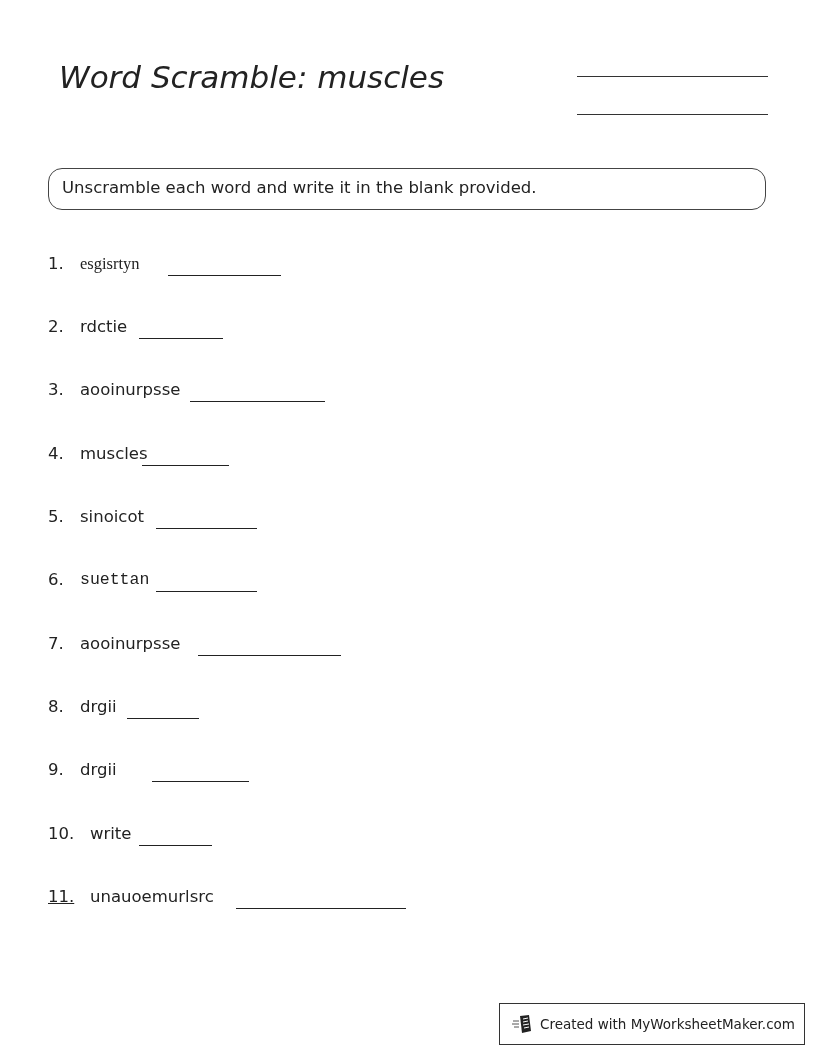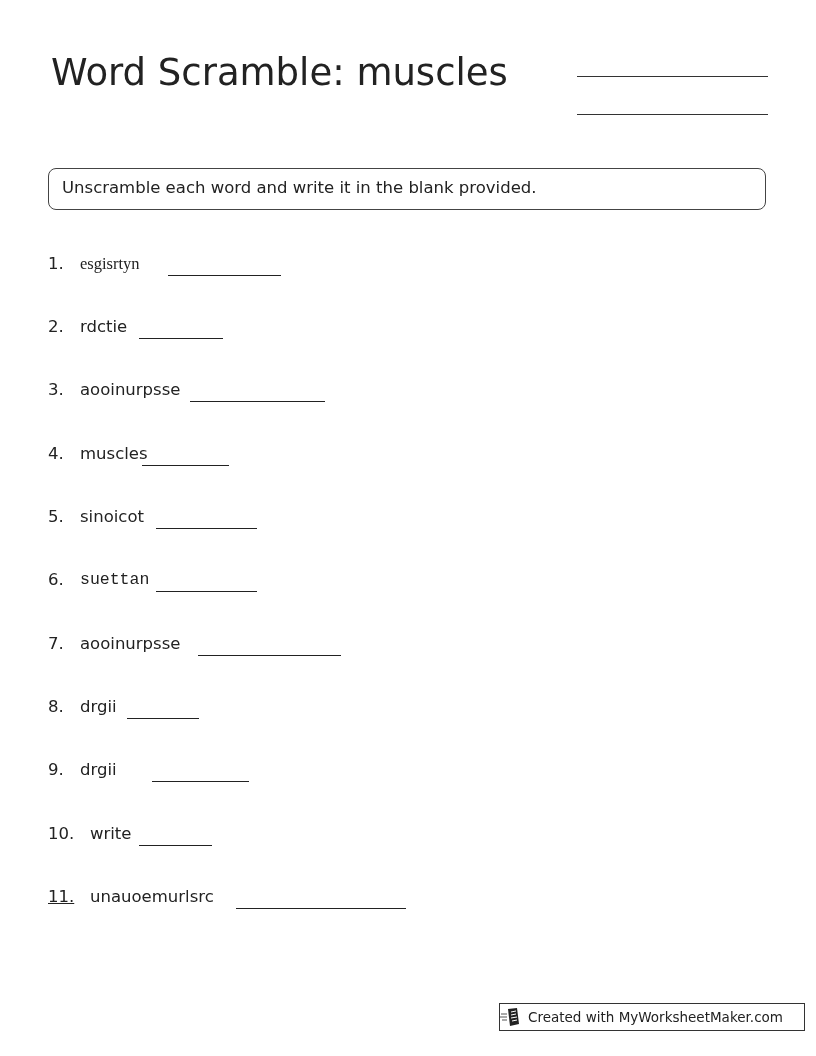--- a/index.html
+++ b/index.html
@@ -1,25 +1,25 @@
 <!DOCTYPE html>
 <html><head>
 <meta charset="utf-8">
 <style>
   html, body { margin: 0; padding: 0; background: #ffffff; }
   body { width: 816px; height: 1056px; position: relative; overflow: hidden; color: #222; }
-  .title { position: absolute; left: 48px; top: 48px; font-family: "DejaVu Sans", sans-serif; font-size: 37px; color: #222; letter-spacing: 0px; margin: 3px; font-weight: normal; }
+  .title { position: absolute; left: 48px; top: 48px; font-family: "DejaVu Sans", sans-serif; font-size: 31px; color: #222; letter-spacing: 0px; margin: 11px; font-weight: normal; font-style: italic; }
   .field { position: absolute; font-family: "Liberation Serif", serif; font-size: 17px; color: #222; }
   .field-line { position: absolute; left: 577px; width: 191px; border-bottom: 1.5px solid #333; height: 0; }
-  .instructions { position: absolute; left: 48px; top: 168px; width: 718px; height: 42px; border: 1px solid #444; border-radius: 8px; box-sizing: border-box; font-family: "DejaVu Sans", sans-serif; font-size: 16.5px; color: #222; padding: 9px 13px; }
+  .instructions { position: absolute; left: 48px; top: 168px; width: 718px; height: 42px; border: 1px solid #444; border-radius: 14px; box-sizing: border-box; font-family: "DejaVu Sans", sans-serif; font-size: 16.5px; color: #222; padding: 9px 13px; }
   .item { position: absolute; left: 48px; font-family: "DejaVu Sans", sans-serif; font-size: 16.5px; color: #222; white-space: nowrap; }
   .item .num { display: inline-block; }
   .item .word { display: inline-block; }
   .item .blank { position: absolute; top: 21px; border-bottom: 1.5px solid #222; height: 0; }
-  .footer { position: absolute; left: 499px; top: 1003px; width: 306px; height: 28px; border: 1px solid #333; box-sizing: border-box; font-family: "DejaVu Sans", sans-serif; font-size: 13.5px; color: #222; display: flex; align-items: center; padding-left: 0; }
+  .footer { position: absolute; left: 499px; top: 1003px; width: 306px; height: 42px; border: 1px solid #333; box-sizing: border-box; font-family: "DejaVu Sans", sans-serif; font-size: 13.5px; color: #222; display: flex; align-items: center; padding-left: 12px; }
   .footer svg { margin-right: 6px; }
 </style>
 </head>
 <body>
 
 <h1 class="title">Word Scramble: muscles</h1>
 
 <div class="field">
   
 </div>

